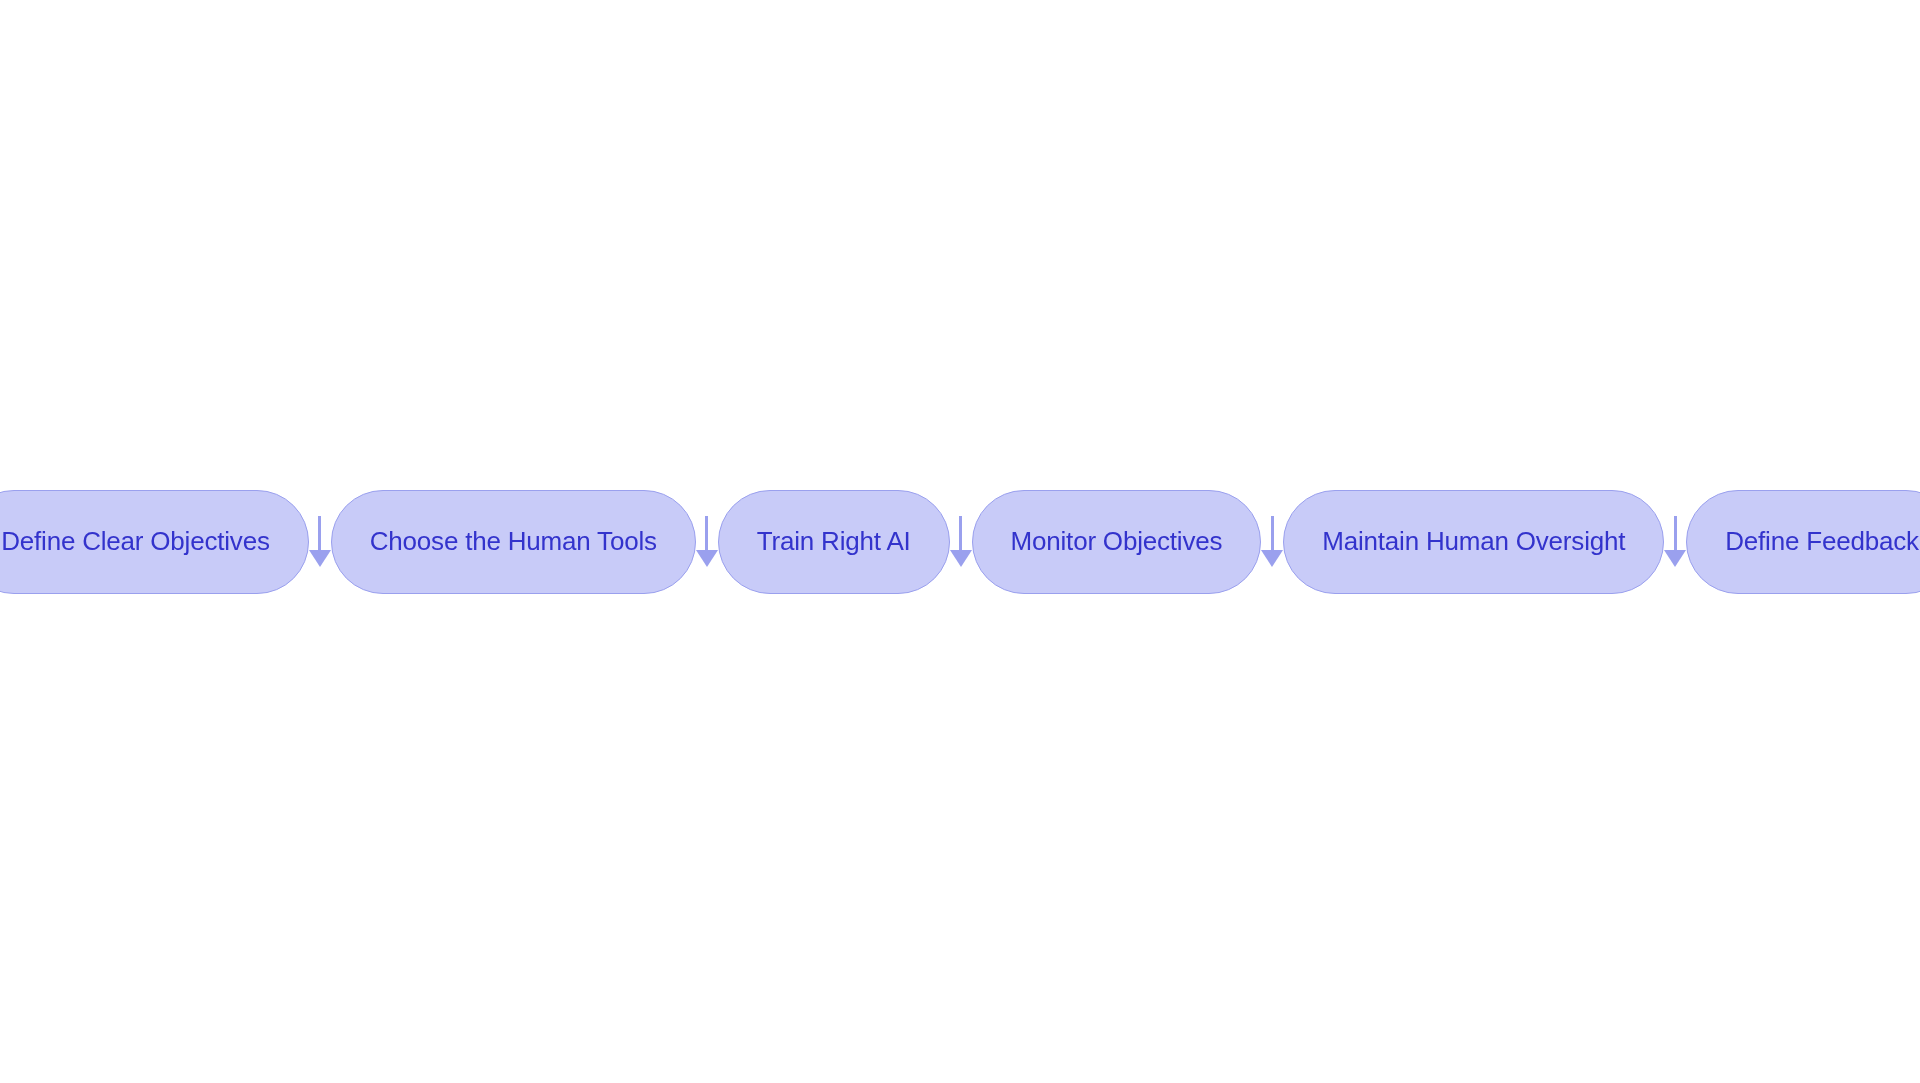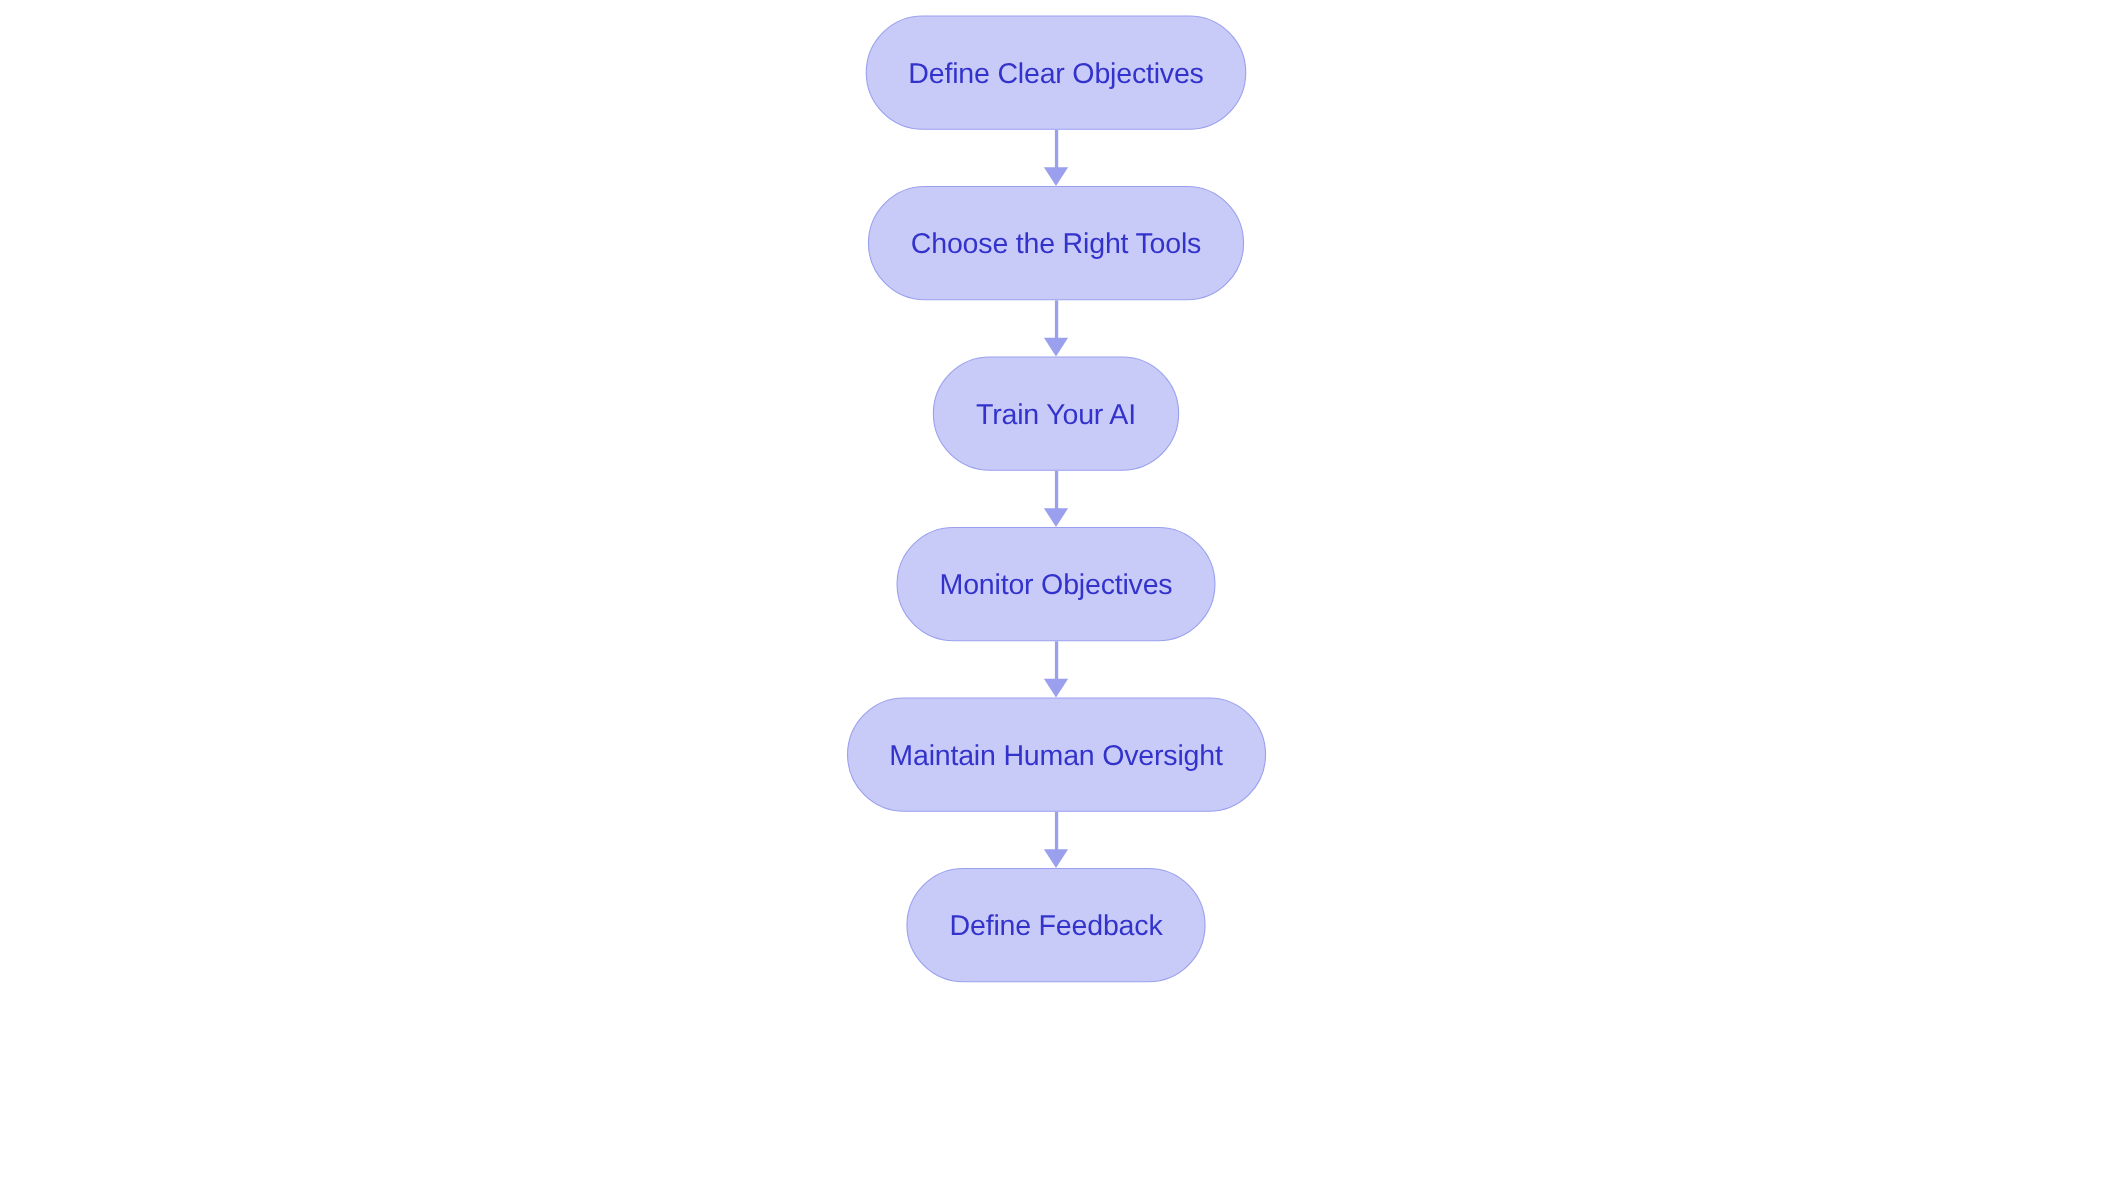--- a/index.html
+++ b/index.html
@@ -21,22 +21,23 @@
     background: #ffffff;
   }
 
   .flow-column {
     position: absolute;
     left: 0;
     top: 0;
     width: 1920px;
     height: 1083px;
     display: flex;
-    flex-direction: column;
+    flex-direction: row;
     align-items: center;
+    justify-content: center;
   }
 
   .node {
     box-sizing: border-box;
     display: flex;
     align-items: center;
     justify-content: center;
     background: #c8cbf8;
     border: 1.6px solid #9aa0ee;
     border-radius: 999px;
@@ -85,30 +86,30 @@
     <div class="node">
       <span>Define Clear Objectives</span>
     </div>
 
     <div class="connector" style="height:51px">
       <div class="stem"></div>
       <div class="head"></div>
     </div>
 
     <div class="node">
-      <span>Choose the Right Tools</span>
+      <span>Choose the Human Tools</span>
     </div>
 
     <div class="connector" style="height:51px">
       <div class="stem"></div>
       <div class="head"></div>
     </div>
 
     <div class="node">
-      <span>Train Your AI</span>
+      <span>Train Right AI</span>
     </div>
 
     <div class="connector" style="height:51px">
       <div class="stem"></div>
       <div class="head"></div>
     </div>
 
     <div class="node">
       <span>Monitor Objectives</span>
     </div>

